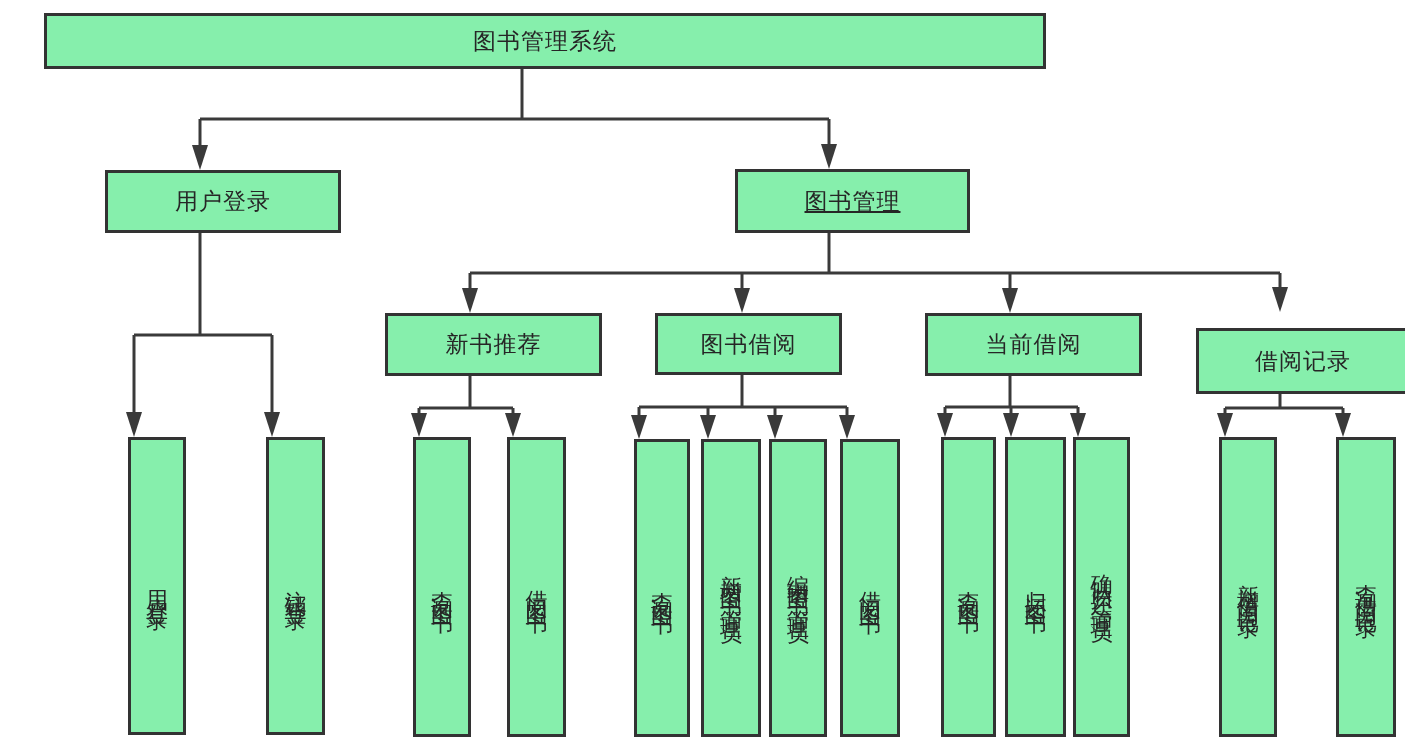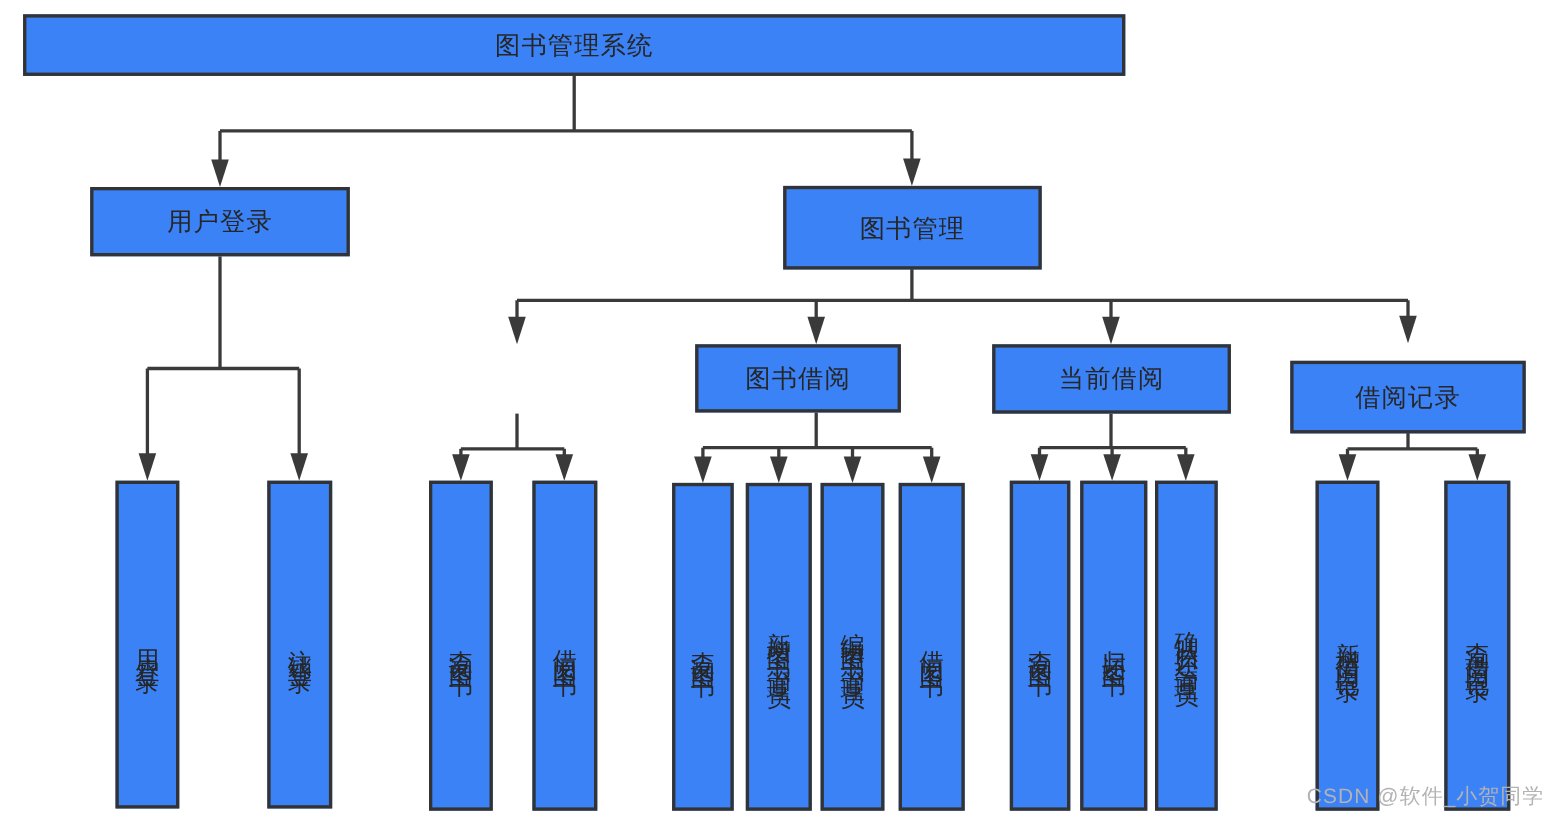--- a/index.html
+++ b/index.html
@@ -14,29 +14,30 @@
   #wires {
     position: absolute;
     left: 0; top: 0;
     width: 1405px; height: 747px;
     z-index: 1;
   }
   .box {
     position: absolute;
     box-sizing: border-box;
     border: 3px solid #333333;
-    background: #3b82f6;
+    background: #86efac;
     display: flex;
     align-items: center;
     justify-content: center;
     color: #262626;
     font-size: 23px;
     letter-spacing: 1px;
     z-index: 2;
     text-align: center;
+    margin-left: 23px;
   }
   .vbox {
     writing-mode: vertical-rl;
     text-orientation: mixed;
     font-size: 22px;
     letter-spacing: 7px;
     line-height: 1;
     padding: 8px 0;
   }
   #watermark {
@@ -117,22 +118,23 @@
       <polygon points="1003,413 1019,413 1011,437"></polygon>
       <polygon points="1070,413 1086,413 1078,437"></polygon>
       <polygon points="1217,413 1233,413 1225,437"></polygon>
       <polygon points="1335,413 1351,413 1343,437"></polygon>
     </g>
   </svg>
 
   <div class="box" style="left:21px; top:13px; width:1002px; height:56px;">图书管理系统</div>
 
   <div class="box" style="left:82px; top:170px; width:236px; height:63px;">用户登录</div>
-  <div class="box" style="left:712px; top:169px; width:235px; height:76px;">图书管理</div>
+  <div class="box" style="left:712px; top:169px; width:235px; height:64px;text-decoration:underline;">图书管理</div>
 
+  <div class="box" style="left:362px; top:313px; width:217px; height:63px;">新书推荐</div>
   <div class="box" style="left:632px; top:313px; width:187px; height:62px;">图书借阅</div>
   <div class="box" style="left:902px; top:313px; width:217px; height:63px;text-align:right;">当前借阅</div>
   <div class="box" style="left:1173px; top:328px; width:214px; height:66px;">借阅记录</div>
 
   <div class="box vbox" style="left:105px; top:437px; width:58px; height:298px;">用户登录</div>
   <div class="box vbox" style="left:243px; top:437px; width:59px; height:298px;">注销登录</div>
 
   <div class="box vbox" style="left:390px; top:437px; width:58px; height:300px;">查询图书</div>
   <div class="box vbox" style="left:484px; top:437px; width:59px; height:300px;">借阅图书</div>
 
@@ -141,15 +143,14 @@
   <div class="box vbox" style="left:746px; top:439px; width:58px; height:298px;">编辑图书（管理员）</div>
   <div class="box vbox" style="left:817px; top:439px; width:60px; height:298px;">借阅图书</div>
 
   <div class="box vbox" style="left:918px; top:437px; width:55px; height:300px;">查询图书</div>
   <div class="box vbox" style="left:982px; top:437px; width:61px; height:300px;">归还图书</div>
   <div class="box vbox" style="left:1050px; top:437px; width:57px; height:300px;">确认归还（管理员）</div>
 
   <div class="box vbox" style="left:1196px; top:437px; width:58px; height:300px;">新增借阅记录</div>
   <div class="box vbox" style="left:1313px; top:437px; width:60px; height:300px;">查询借阅记录</div>
 
-  <div id="watermark">CSDN @软件_小贺同学</div>
 
 </div>
 
 </body></html>

